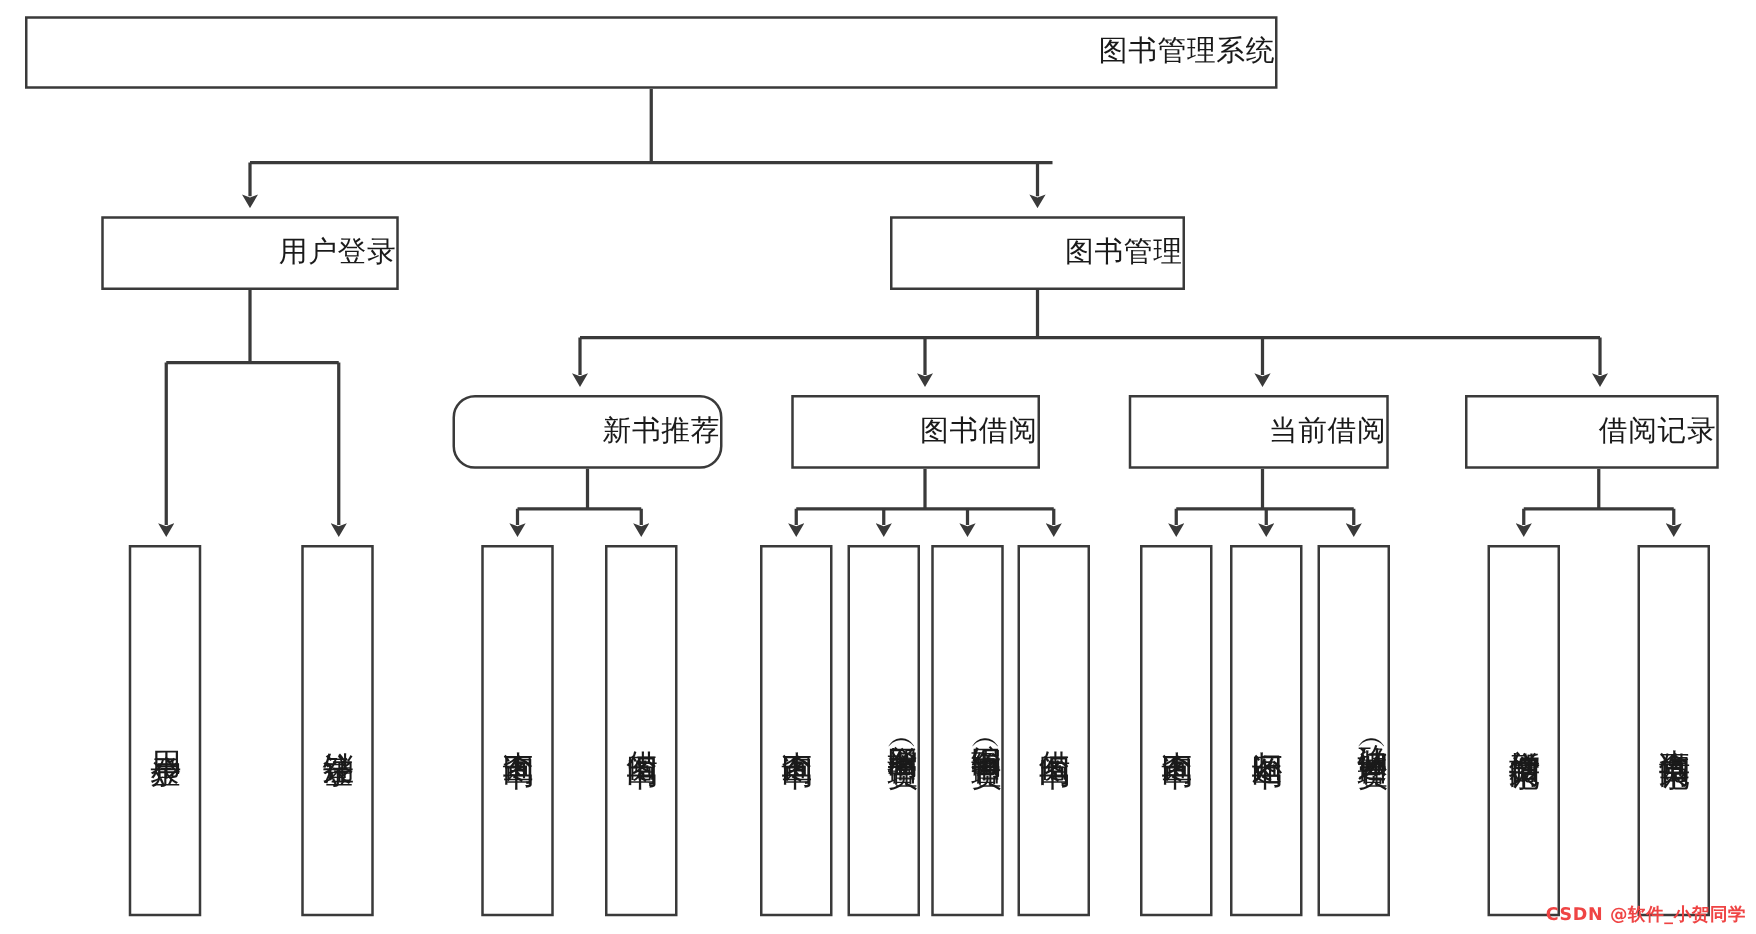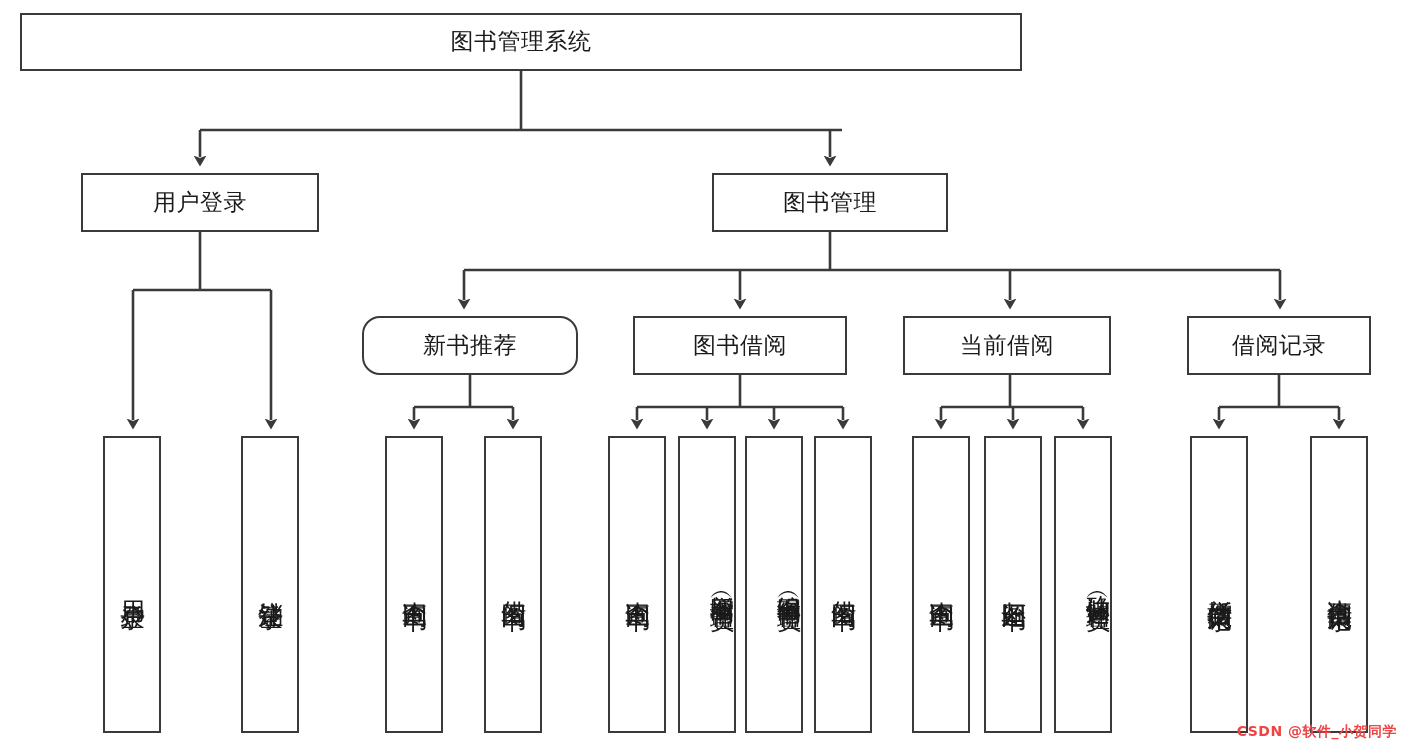--- a/index.html
+++ b/index.html
@@ -25,21 +25,21 @@
     height: 747px;
     pointer-events: none;
   }
   .node {
     position: absolute;
     box-sizing: border-box;
     background: #ffffff;
     border: 2.4px solid #3a3a3a;
     display: flex;
     align-items: center;
-    justify-content: center;
+    justify-content: flex-end;
     color: #1a1a1a;
   }
   .node.horiz {
     font-size: 23px;
     letter-spacing: 0.5px;
     line-height: 1.2;
   }
   .node.vert {
     writing-mode: vertical-rl;
     text-orientation: upright;
@@ -136,27 +136,27 @@
   <div class="node horiz" style="left:81px; top:173px; width:238px; height:59px;">
     <span>用户登录</span>
   </div>
   <div class="node horiz" style="left:712px; top:173px; width:236px; height:59px;">
     <span>图书管理</span>
   </div>
 
   <div class="node horiz" style="left:362px; top:316px; width:216px; height:59px;border-radius:18px;">
     <span>新书推荐</span>
   </div>
-  <div class="node horiz" style="left:633px; top:316px; width:214px; height:59px;">
+  <div class="node horiz" style="left:633px; top:316px; width:199px; height:59px;">
     <span>图书借阅</span>
   </div>
   <div class="node horiz" style="left:903px; top:316px; width:208px; height:59px;">
     <span>当前借阅</span>
   </div>
-  <div class="node horiz" style="left:1172px; top:316px; width:184px; height:59px;margin-left:15px;">
+  <div class="node horiz" style="left:1172px; top:316px; width:203px; height:59px;">
     <span>借阅记录</span>
   </div>
 
   <div class="node vert centerfit" style="left:103px; top:436px; width:58px; height:297px;">
     <span class="vlabel">用户登录</span>
   </div>
   <div class="node vert centerfit" style="left:241px; top:436px; width:58px; height:297px;">
     <span class="vlabel">注销登录</span>
   </div>
 

